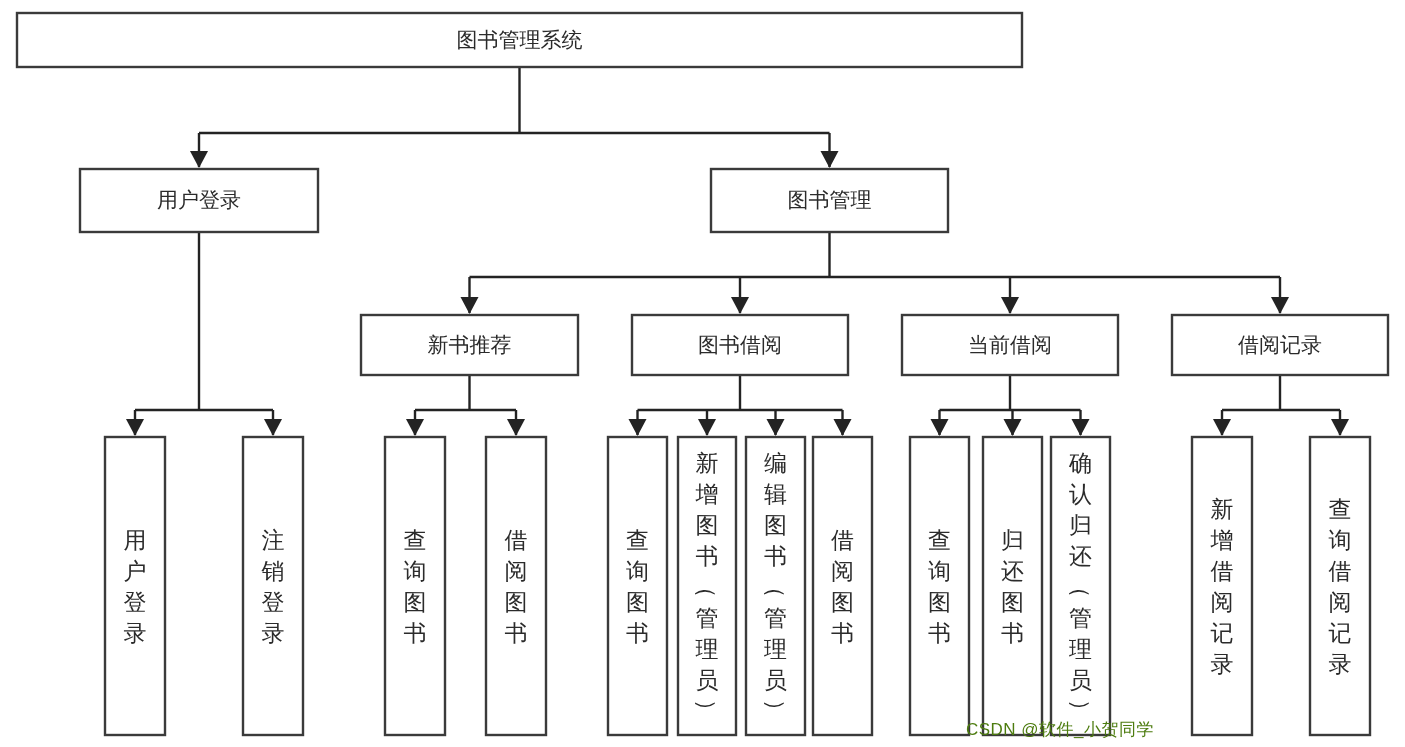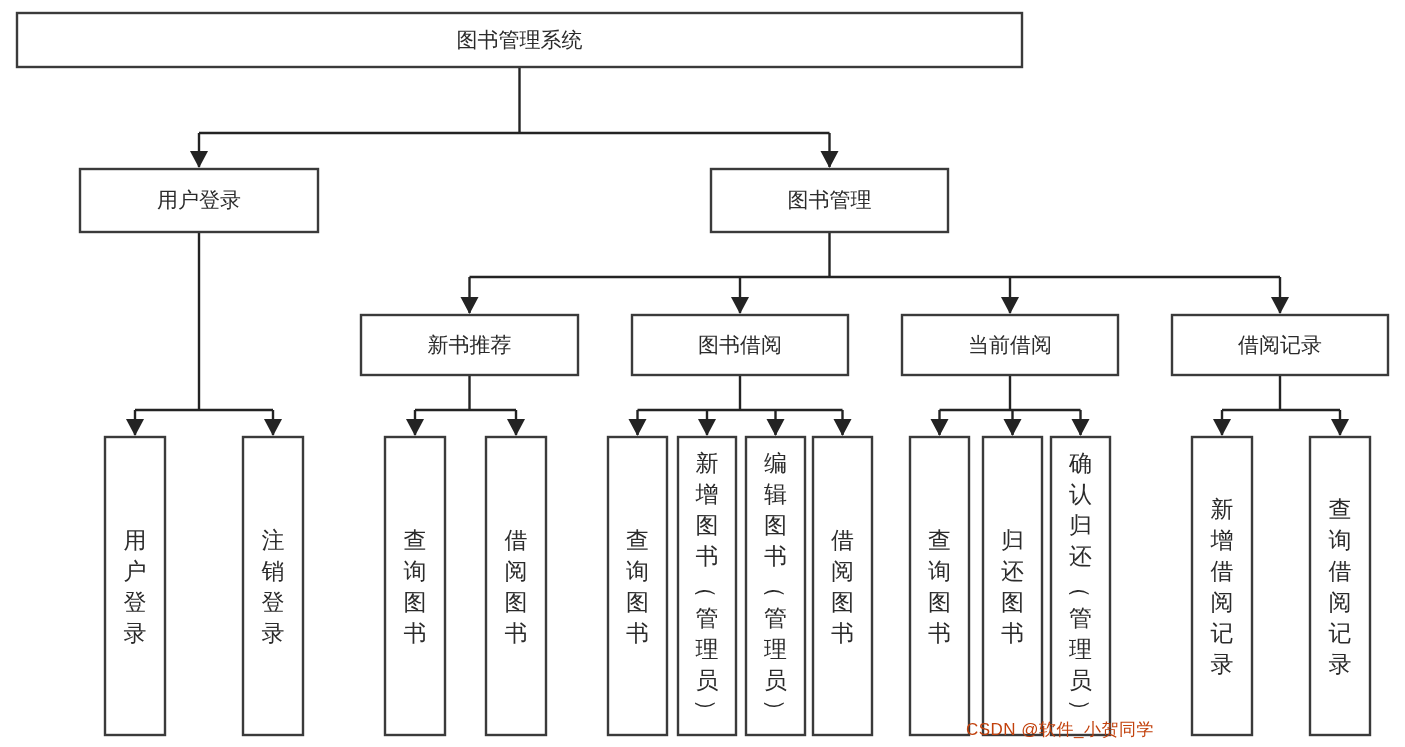--- a/index.html
+++ b/index.html
@@ -51,21 +51,21 @@
     fill: none;
   }
   .arrow-head {
     fill: #232323;
     stroke: none;
   }
   .watermark {
     position: absolute;
     right: 14px;
     bottom: 6px;
-    color: #c2410c;
+    color: #4d7c0f;
     font-size: 17px;
     font-family: "Liberation Sans", "DejaVu Sans", sans-serif;
     letter-spacing: 0.5px;
     white-space: nowrap;
     user-select: none;
   }
 </style>
 </head>
 <body>
 

